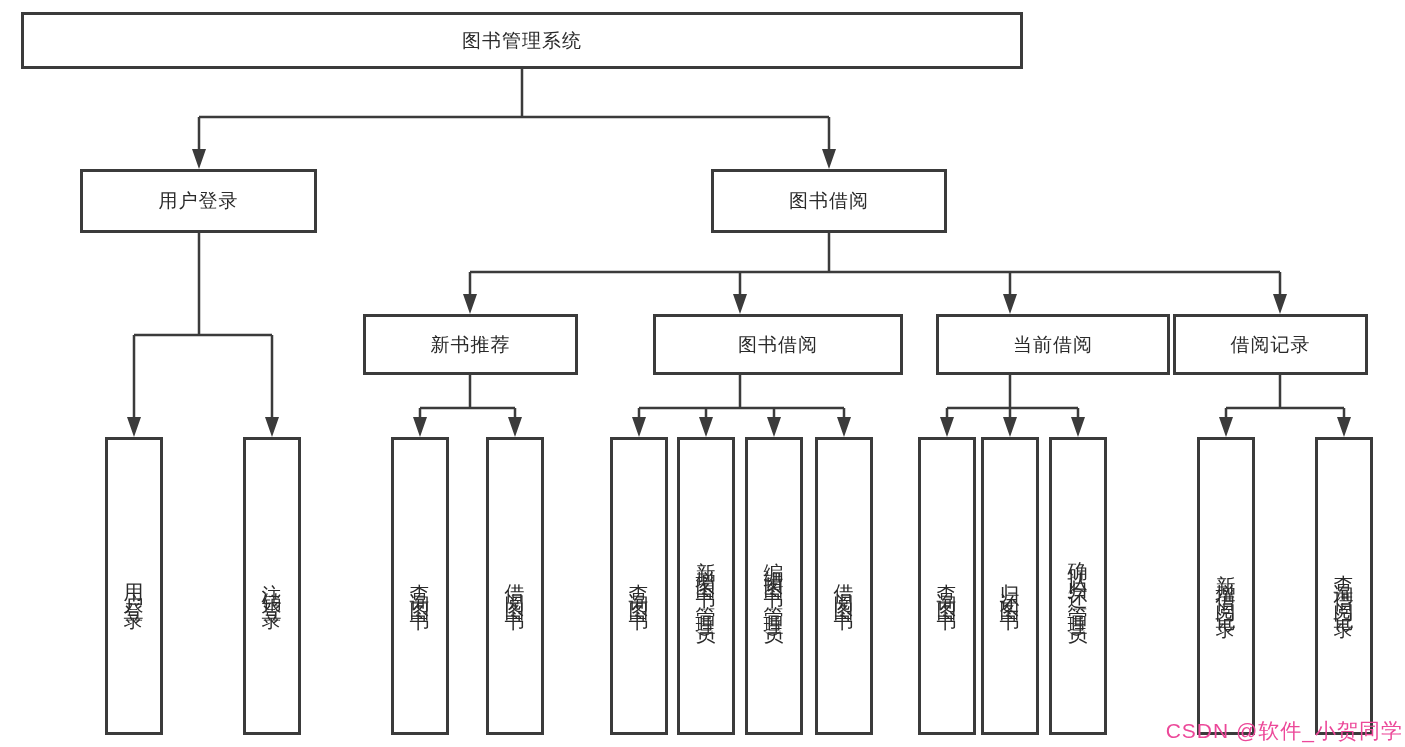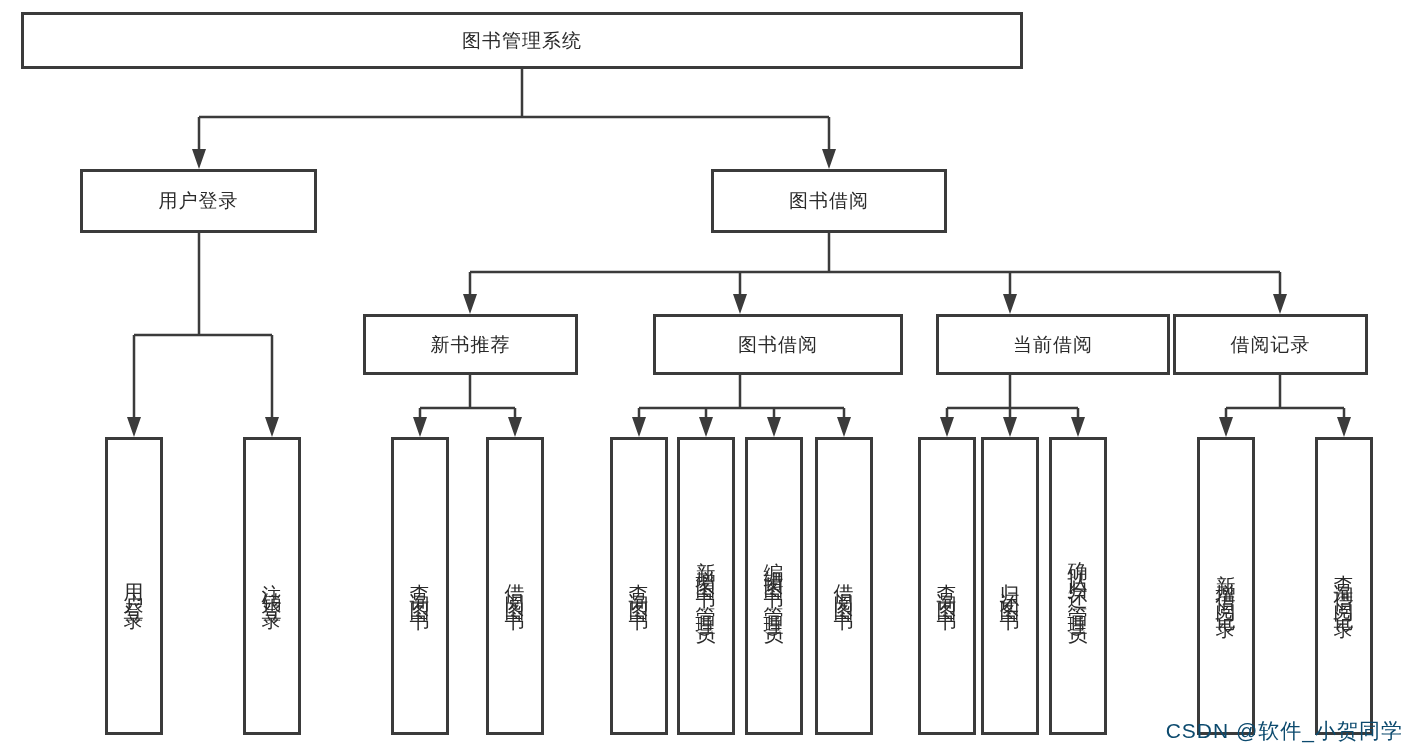--- a/index.html
+++ b/index.html
@@ -69,21 +69,21 @@
   .leaf.x9  { left: 918px; }
   .leaf.x10 { left: 981px; }
   .leaf.x11 { left: 1049px; }
   .leaf.x12 { left: 1197px; }
   .leaf.x13 { left: 1315px; }
   .watermark {
     position: absolute;
     right: 2px;
     top: 717px;
     font-size: 21px;
-    color: #0c4a6e;
+    color: #ec4899;
     letter-spacing: 1px;
     z-index: 5;
     white-space: nowrap;
   }
 </style>
 </head>
 <body>
 
 <div class="canvas">
 

